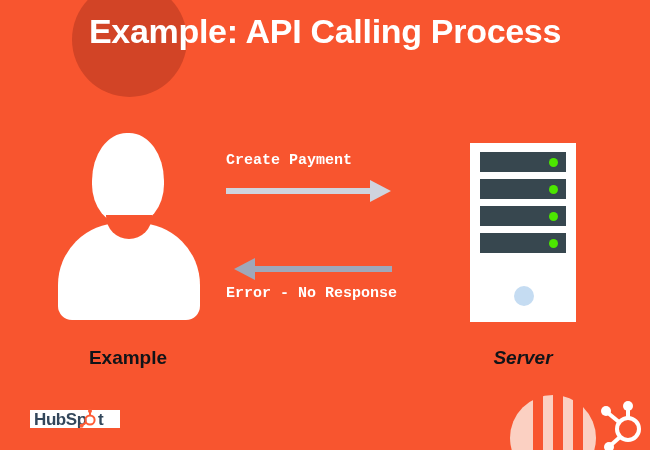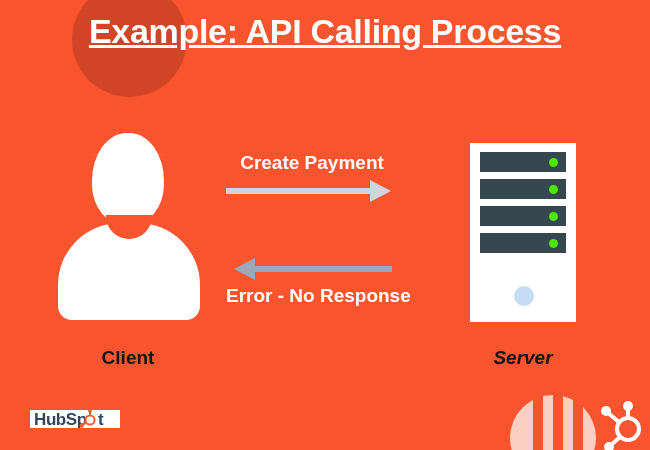--- a/index.html
+++ b/index.html
@@ -31,21 +31,20 @@
     position: absolute;
     left: 0;
     top: 12px;
     width: 650px;
     text-align: center;
     color: #ffffff;
     font-size: 34px;
     font-weight: bold;
     letter-spacing: -0.3px;
     white-space: nowrap;
-    text-decoration: underline;
   }
 
   
   .client-figure {
     position: absolute;
     left: 50px;
     top: 125px;
     width: 160px;
     height: 195px;
   }
@@ -165,24 +164,24 @@
     width: 0;
     height: 0;
     border-top: 11px solid transparent;
     border-bottom: 11px solid transparent;
     border-right: 21px solid #9FA8BA;
   }
 
   .arrow-label {
     position: absolute;
     color: #ffffff;
-    font-size: 19px;
+    font-size: 15px;
     font-weight: bold;
     white-space: nowrap;
-    text-align: center;
+    font-family: Liberation Mono, monospace;
   }
   .label-request { left: 226px; top: 152px; width: 172px; }
   .label-response { left: 226px; top: 285px; width: 180px; }
 
   
   .node-caption {
     position: absolute;
     color: #111418;
     font-size: 19px;
     font-weight: bold;
@@ -250,21 +249,21 @@
   <div class="title-blob"></div>
 
   <div class="slide-title">Example: API Calling Process</div>
 
   <div class="client-figure">
     <div class="client-head"></div>
     <div class="client-body"></div>
     <div class="client-neck-notch"></div>
   </div>
 
-  <div class="node-caption caption-client">Client</div>
+  <div class="node-caption caption-client">Example</div>
 
   <div class="server-figure">
     <div class="server-bay b1">
       <span class="server-led"></span>
     </div>
     <div class="server-bay b2">
       <span class="server-led"></span>
     </div>
     <div class="server-bay b3">
       <span class="server-led"></span>

